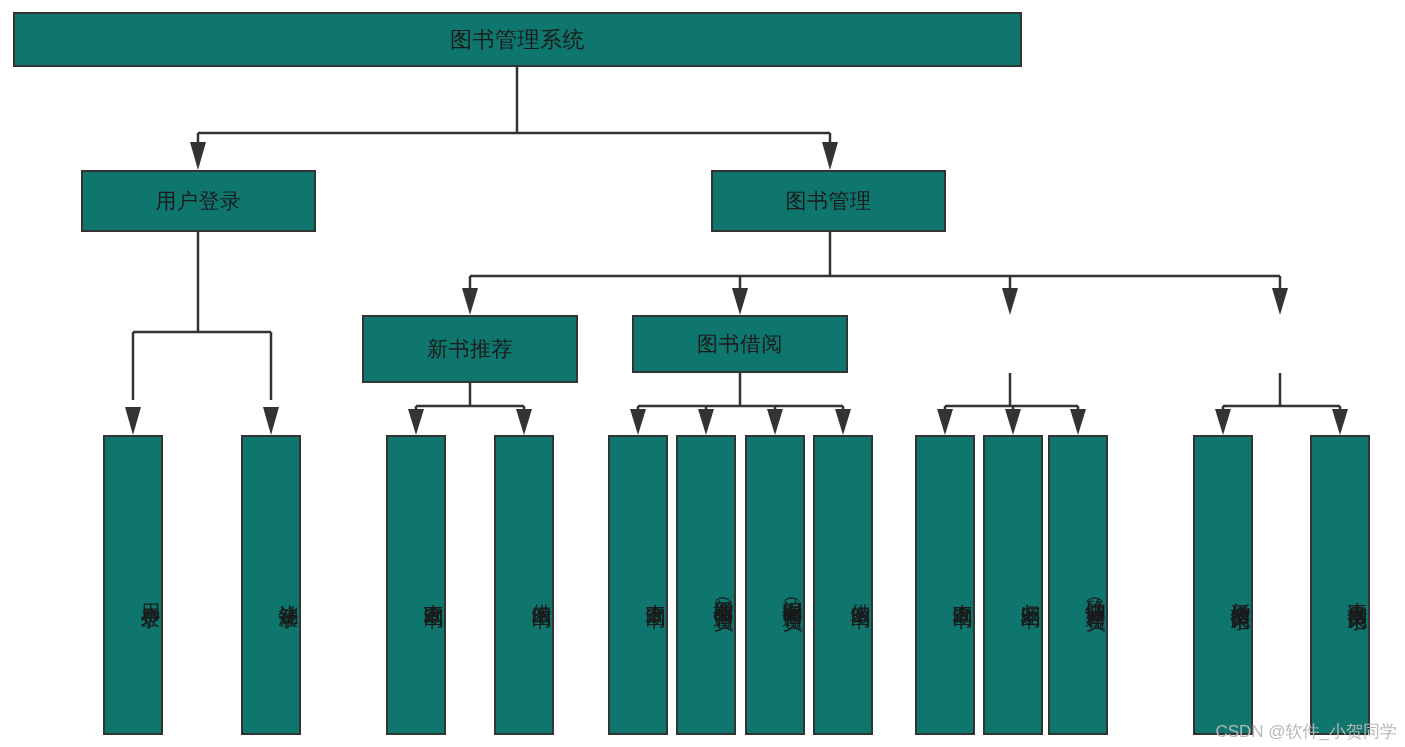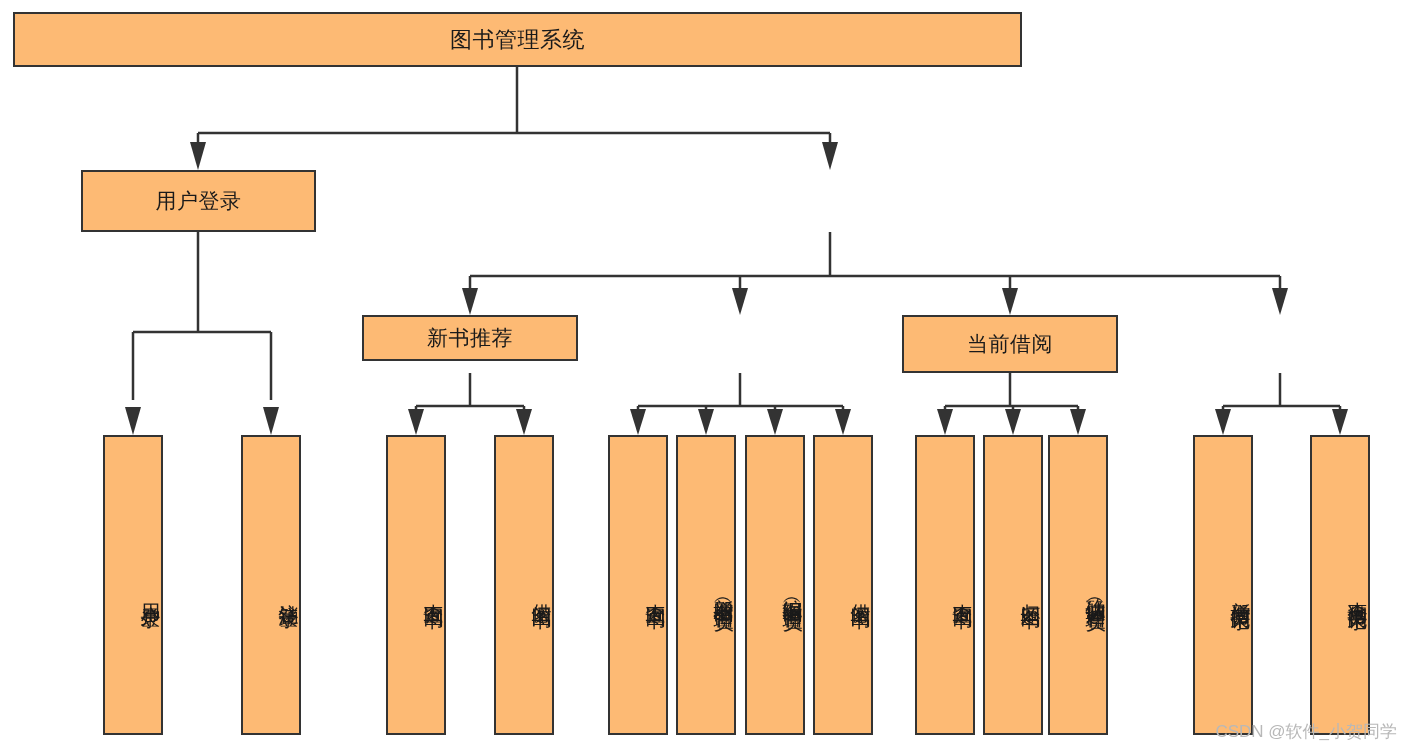--- a/index.html
+++ b/index.html
@@ -21,21 +21,21 @@
     position: absolute;
     left: 0;
     top: 0;
     width: 1405px;
     height: 747px;
     pointer-events: none;
   }
   .node {
     position: absolute;
     box-sizing: border-box;
-    background: #fdba74;
+    background: #0f766e;
     border: 2px solid #333333;
     display: flex;
     align-items: center;
     justify-content: center;
     color: #1a1a1a;
   }
   .node.horiz {
     font-size: 21px;
     letter-spacing: 0.5px;
   }
@@ -136,25 +136,26 @@
       <polygon points="1078,435 1070,409 1086,409"></polygon>
       <polygon points="1223,435 1215,409 1231,409"></polygon>
       <polygon points="1340,435 1332,409 1348,409"></polygon>
     </g>
   </svg>
 
   <div class="node horiz" id="root-node">图书管理系统</div>
 
   <div class="node horiz" style="left:81px; top:170px; width:235px; height:62px;">用户登录</div>
 
-
-  <div class="node horiz" style="left:362px; top:315px; width:216px; height:46px;">新书推荐</div>
-
-
-  <div class="node horiz" style="left:902px; top:315px; width:216px; height:58px;">当前借阅</div>
+  <div class="node horiz" style="left:711px; top:170px; width:235px; height:62px;">图书管理</div>
+
+  <div class="node horiz" style="left:362px; top:315px; width:216px; height:68px;">新书推荐</div>
+
+  <div class="node horiz" style="left:632px; top:315px; width:216px; height:58px;">图书借阅</div>
+
 
 
   <div class="node vert" style="left:103px; top:435px; width:60px; height:300px;">
     <span class="vlabel">用户登录</span>
   </div>
 
   <div class="node vert" style="left:241px; top:435px; width:60px; height:300px;">
     <span class="vlabel">注销登录</span>
   </div>
 

